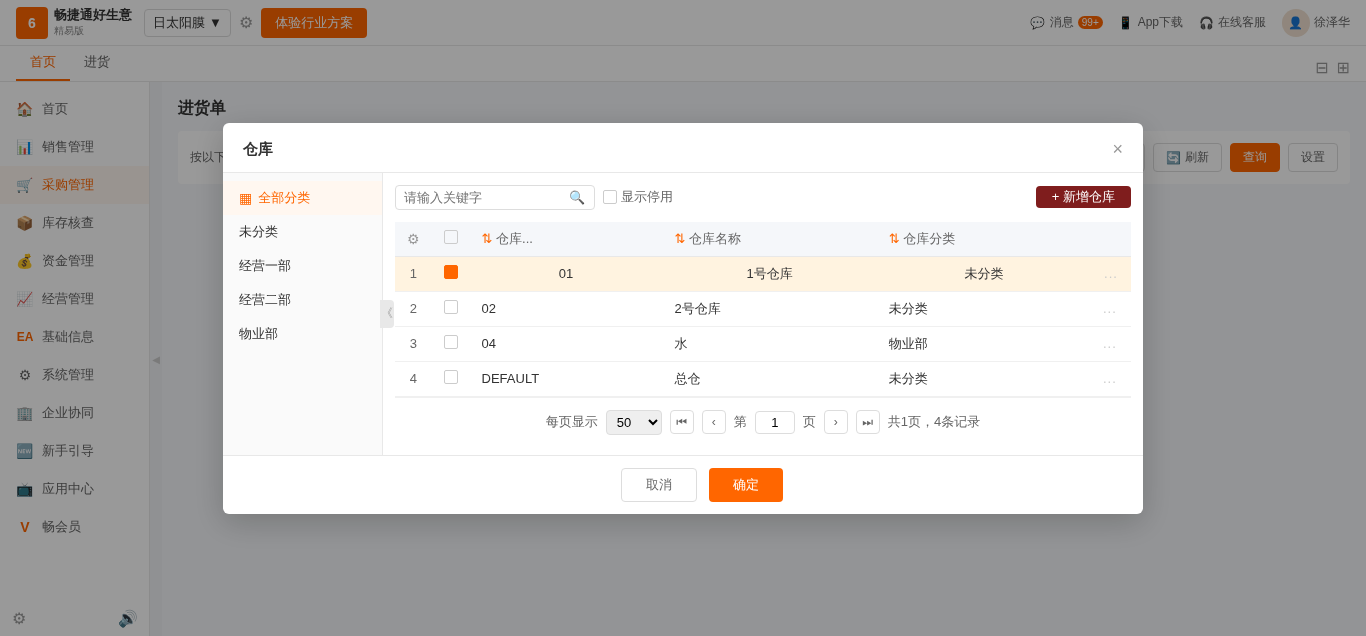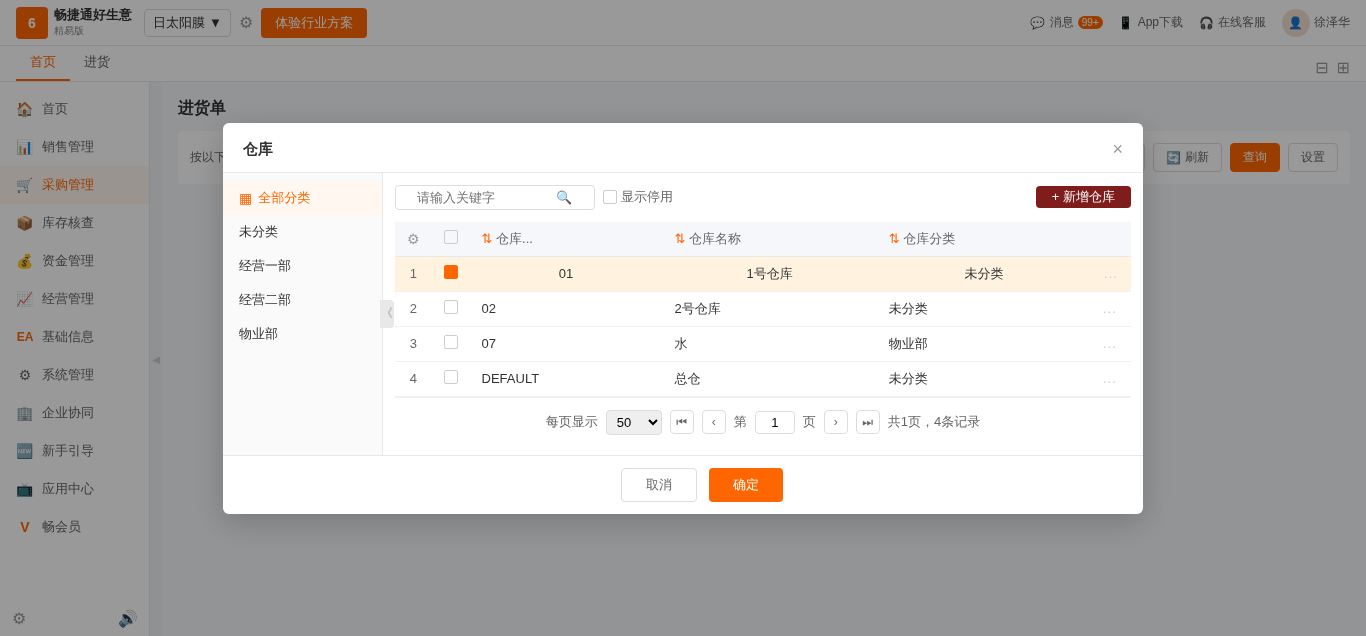--- a/index.html
+++ b/index.html
@@ -55,21 +55,21 @@
     
     .cat-sidebar { width: 160px; background: #fafafa; border-right: 1px solid #e8e8e8; padding: 8px 0; position: relative; }
     .cat-collapse { position: absolute; right: -12px; top: 50%; transform: translateY(-50%); width: 14px; height: 28px; background: #e8e8e8; border-radius: 0 4px 4px 0; display: flex; align-items: center; justify-content: center; cursor: pointer; color: #999; font-size: 12px; z-index: 1; }
     .cat-item { padding: 8px 16px; font-size: 13px; color: #333; cursor: pointer; display: flex; align-items: center; gap: 6px; }
     .cat-item.active { background: #fff7f0; color: #f60; font-weight: 500; }
     .cat-icon { color: #f60; font-size: 14px; }
 
     
     .table-area { flex: 1; display: flex; flex-direction: column; padding: 12px; }
     .table-toolbar { display: flex; align-items: center; gap: 8px; margin-bottom: 12px; }
-    .search-box { display: flex; align-items: center; border: 1px solid #ddd; border-radius: 4px; padding: 4px 21px; gap: 6px; flex: 0 0 200px; }
+    .search-box { display: flex; align-items: center; border: 1px solid #ddd; border-radius: 4px; padding: 4px 8px; gap: 6px; flex: 0 0 200px; }
     .search-input { border: none; outline: none; font-size: 13px; width: 100%; color: #999; }
     .show-disabled { display: flex; align-items: center; gap: 4px; font-size: 13px; color: #666; }
     .add-btn { margin-left: auto; background: #7f1d1d; color: #fff; border: none; padding: 2px 16px; border-radius: 4px; cursor: pointer; font-size: 13px; display: flex; align-items: center; gap: 4px; }
 
     
     .data-table { width: 100%; border-collapse: collapse; }
     .data-table th { background: #f5f7fa; padding: 8px 12px; text-align: left; font-size: 13px; color: #666; font-weight: normal; border-bottom: 1px solid #e8e8e8; }
     .data-table td { padding: 8px 12px; font-size: 13px; color: #333; border-bottom: 1px solid #f0f0f0; }
     .data-table tr.highlighted { background: #fff3e0; }
     .data-table tr.highlighted td { background: #fff3e0; text-align: center; }
@@ -311,21 +311,21 @@
       <td style="text-align:center;"><span class="row-num">2</span></td>
       <td style="text-align:center;"><span class="checkbox"></span></td>
       <td>02</td>
       <td>2号仓库</td>
       <td>未分类</td>
       <td><span class="more-icon" style="color:#ccc;letter-spacing:1px;cursor:pointer;">...</span></td>
     </tr>
                 <tr>
       <td style="text-align:center;"><span class="row-num">3</span></td>
       <td style="text-align:center;"><span class="checkbox"></span></td>
-      <td>07</td>
+      <td>04</td>
       <td>水</td>
       <td>物业部</td>
       <td><span class="more-icon" style="color:#ccc;letter-spacing:1px;cursor:pointer;">...</span></td>
     </tr>
                 <tr>
       <td style="text-align:center;"><span class="row-num">4</span></td>
       <td style="text-align:center;"><span class="checkbox"></span></td>
       <td>DEFAULT</td>
       <td>总仓</td>
       <td>未分类</td>

